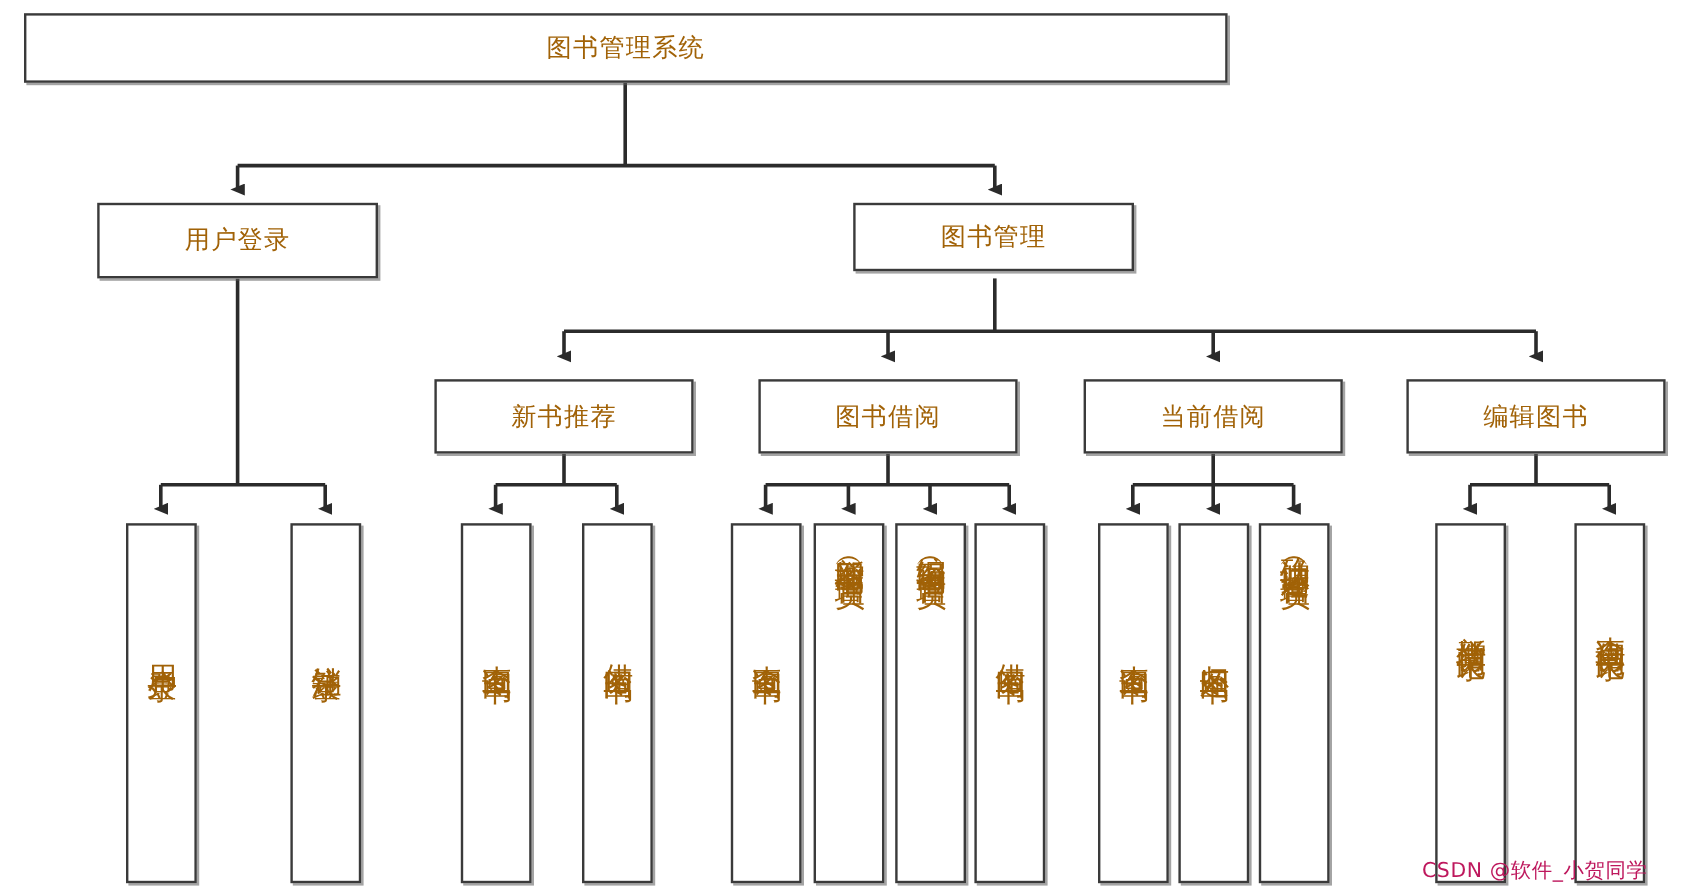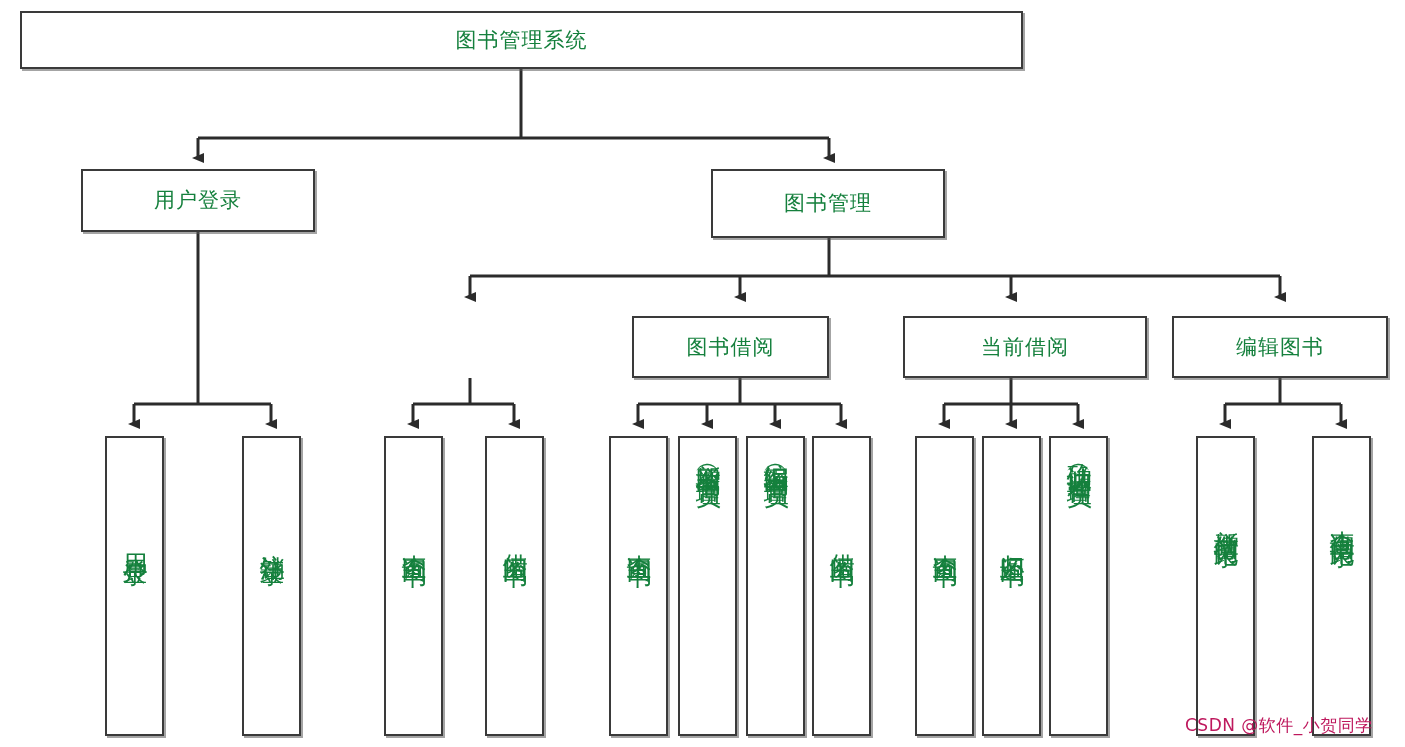--- a/index.html
+++ b/index.html
@@ -29,21 +29,21 @@
     box-shadow:2px 2px 0 rgba(90,90,90,0.55);
     display:flex;
     align-items:center;
     justify-content:center;
     overflow:hidden;
   }
   .node .label{
     font-size:21px;
     line-height:1.25;
     letter-spacing:1px;
-    color:#15803d;
+    color:#a16207;
     white-space:nowrap;
     text-align:center;
   }
   
   .node.vert{
     align-items:flex-start;
     justify-content:center;
     padding-top:6px;
   }
   .node.vert .label{
@@ -131,30 +131,33 @@
   </svg>
 
   <div class="node" style="left:20px;top:11px;width:1003px;height:58px;">
     <span class="label">图书管理系统</span>
   </div>
 
   <div class="node" style="left:81px;top:169px;width:234px;height:63px;">
     <span class="label">用户登录</span>
   </div>
 
-  <div class="node" style="left:711px;top:169px;width:234px;height:69px;align-items:center;">
+  <div class="node" style="left:711px;top:169px;width:234px;height:57px;align-items:center;">
     <span class="label">图书管理</span>
   </div>
 
-
-  <div class="node" style="left:632px;top:316px;width:197px;height:62px;">
+  <div class="node" style="left:362px;top:316px;width:216px;height:62px;">
+    <span class="label">新书推荐</span>
+  </div>
+
+  <div class="node" style="left:632px;top:316px;width:216px;height:62px;">
     <span class="label">图书借阅</span>
   </div>
 
-  <div class="node" style="left:903px;top:316px;width:244px;height:62px;">
+  <div class="node" style="left:903px;top:316px;width:216px;height:62px;">
     <span class="label">当前借阅</span>
   </div>
 
   <div class="node" style="left:1172px;top:316px;width:216px;height:62px;">
     <span class="label">编辑图书</span>
   </div>
 
   <div class="node vert mid2" style="left:105px;top:436px;width:59px;height:300px;">
     <span class="label">用户登录</span>
   </div>

